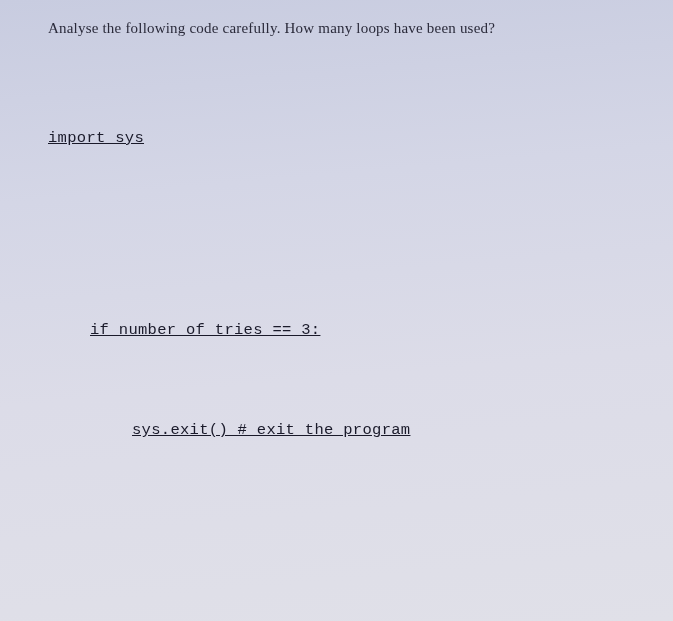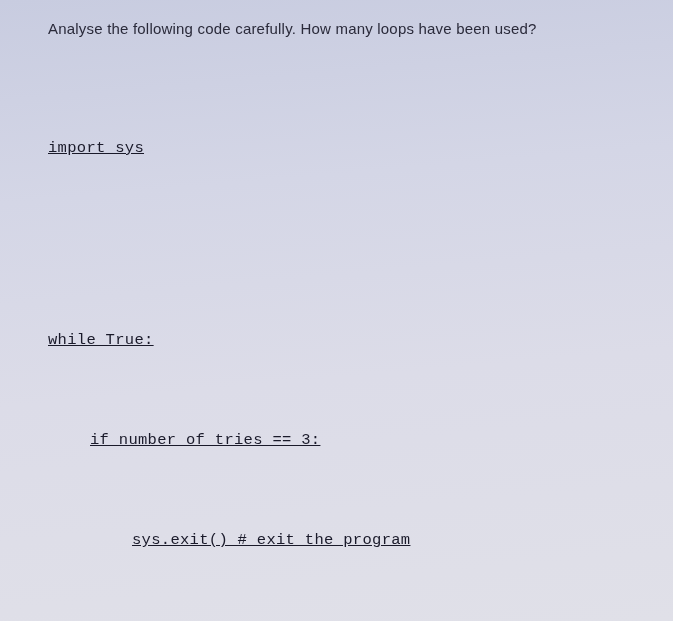--- a/index.html
+++ b/index.html
@@ -10,24 +10,24 @@
     body {
       width: 673px;
       height: 621px;
       background: linear-gradient(175deg, #c8cce0 0%, #d4d6e6 30%, #dcdce8 60%, #e0e0e8 100%);
       font-family: 'Courier New', Courier, monospace;
       padding: 20px 40px 20px 48px;
       color: #1a1a2a;
       overflow: hidden;
     }
     .question {
-      font-family: Liberation Sans, sans-serif;
+      font-family: Liberation Serif, serif;
       font-size: 15px;
       color: #2a2a3a;
-      margin-bottom: 28px;
+      margin-bottom: 18px;
       letter-spacing: 0.2px;
     }
     .code-block {
       font-family: 'Courier New', Courier, monospace;
       font-size: 15.5px;
       line-height: 2.15;
       color: #1a1a2a;
       font-weight: 500;
       white-space: pre;
       letter-spacing: 0.3px;
@@ -41,21 +41,20 @@
     .blank-line { height: 26px; }
   </style>
 </head>
 <body>
 
 <div class="question">Analyse the following code carefully. How many loops have been used?</div>
 
 <div class="code-block">
   <span class="code-line">import sys</span>
   <div class="blank-line"></div>
-  <span class="code-line">while True:</span>
   <span class="code-line indent-1">if number_of_tries == 3:</span>
   <span class="code-line indent-2">sys.exit() # exit the program</span>
   
   
   
   
   
   
   
   

